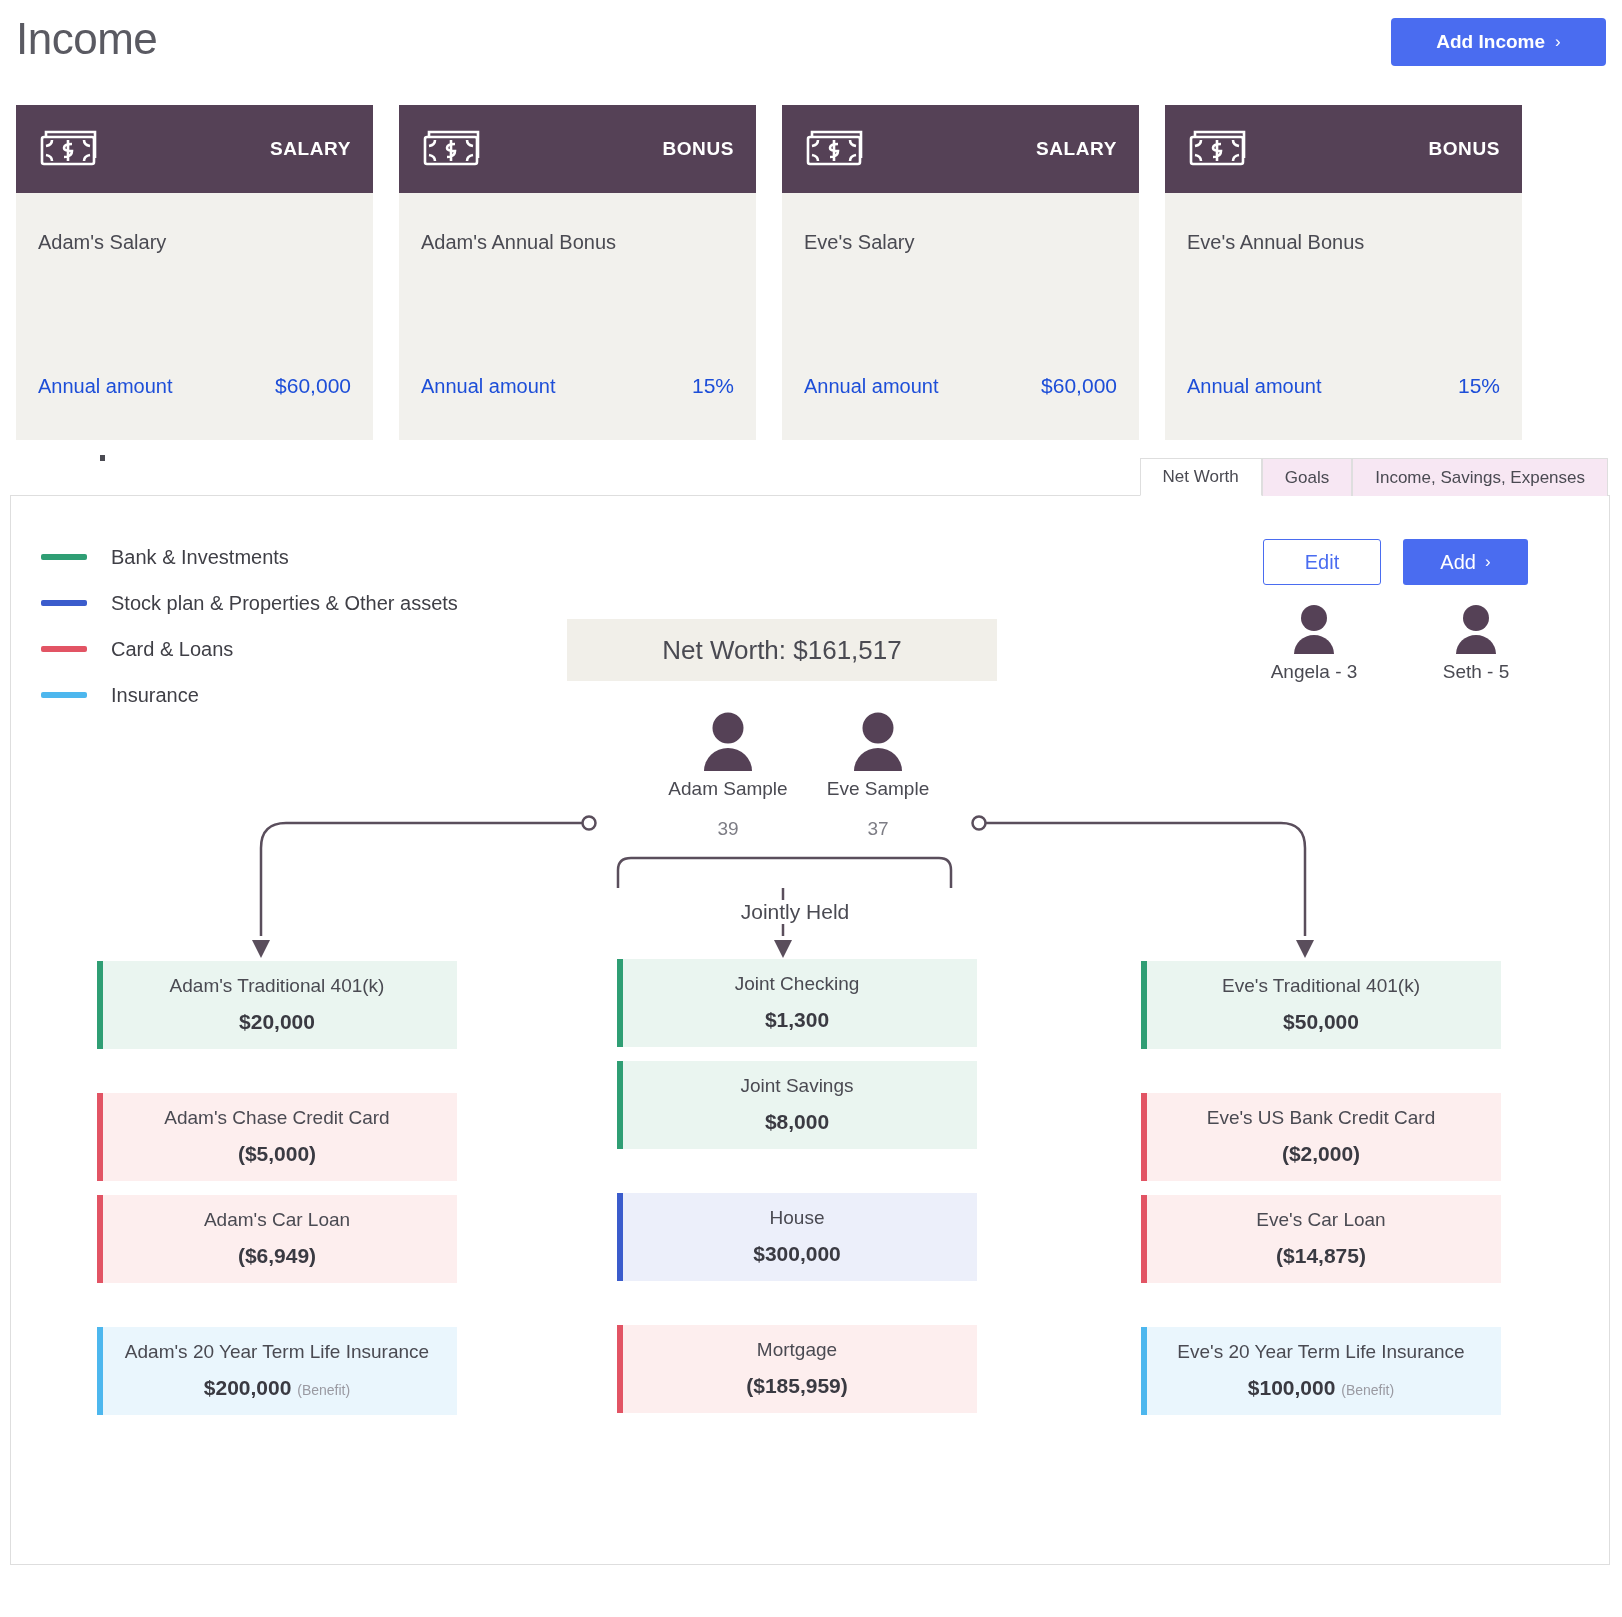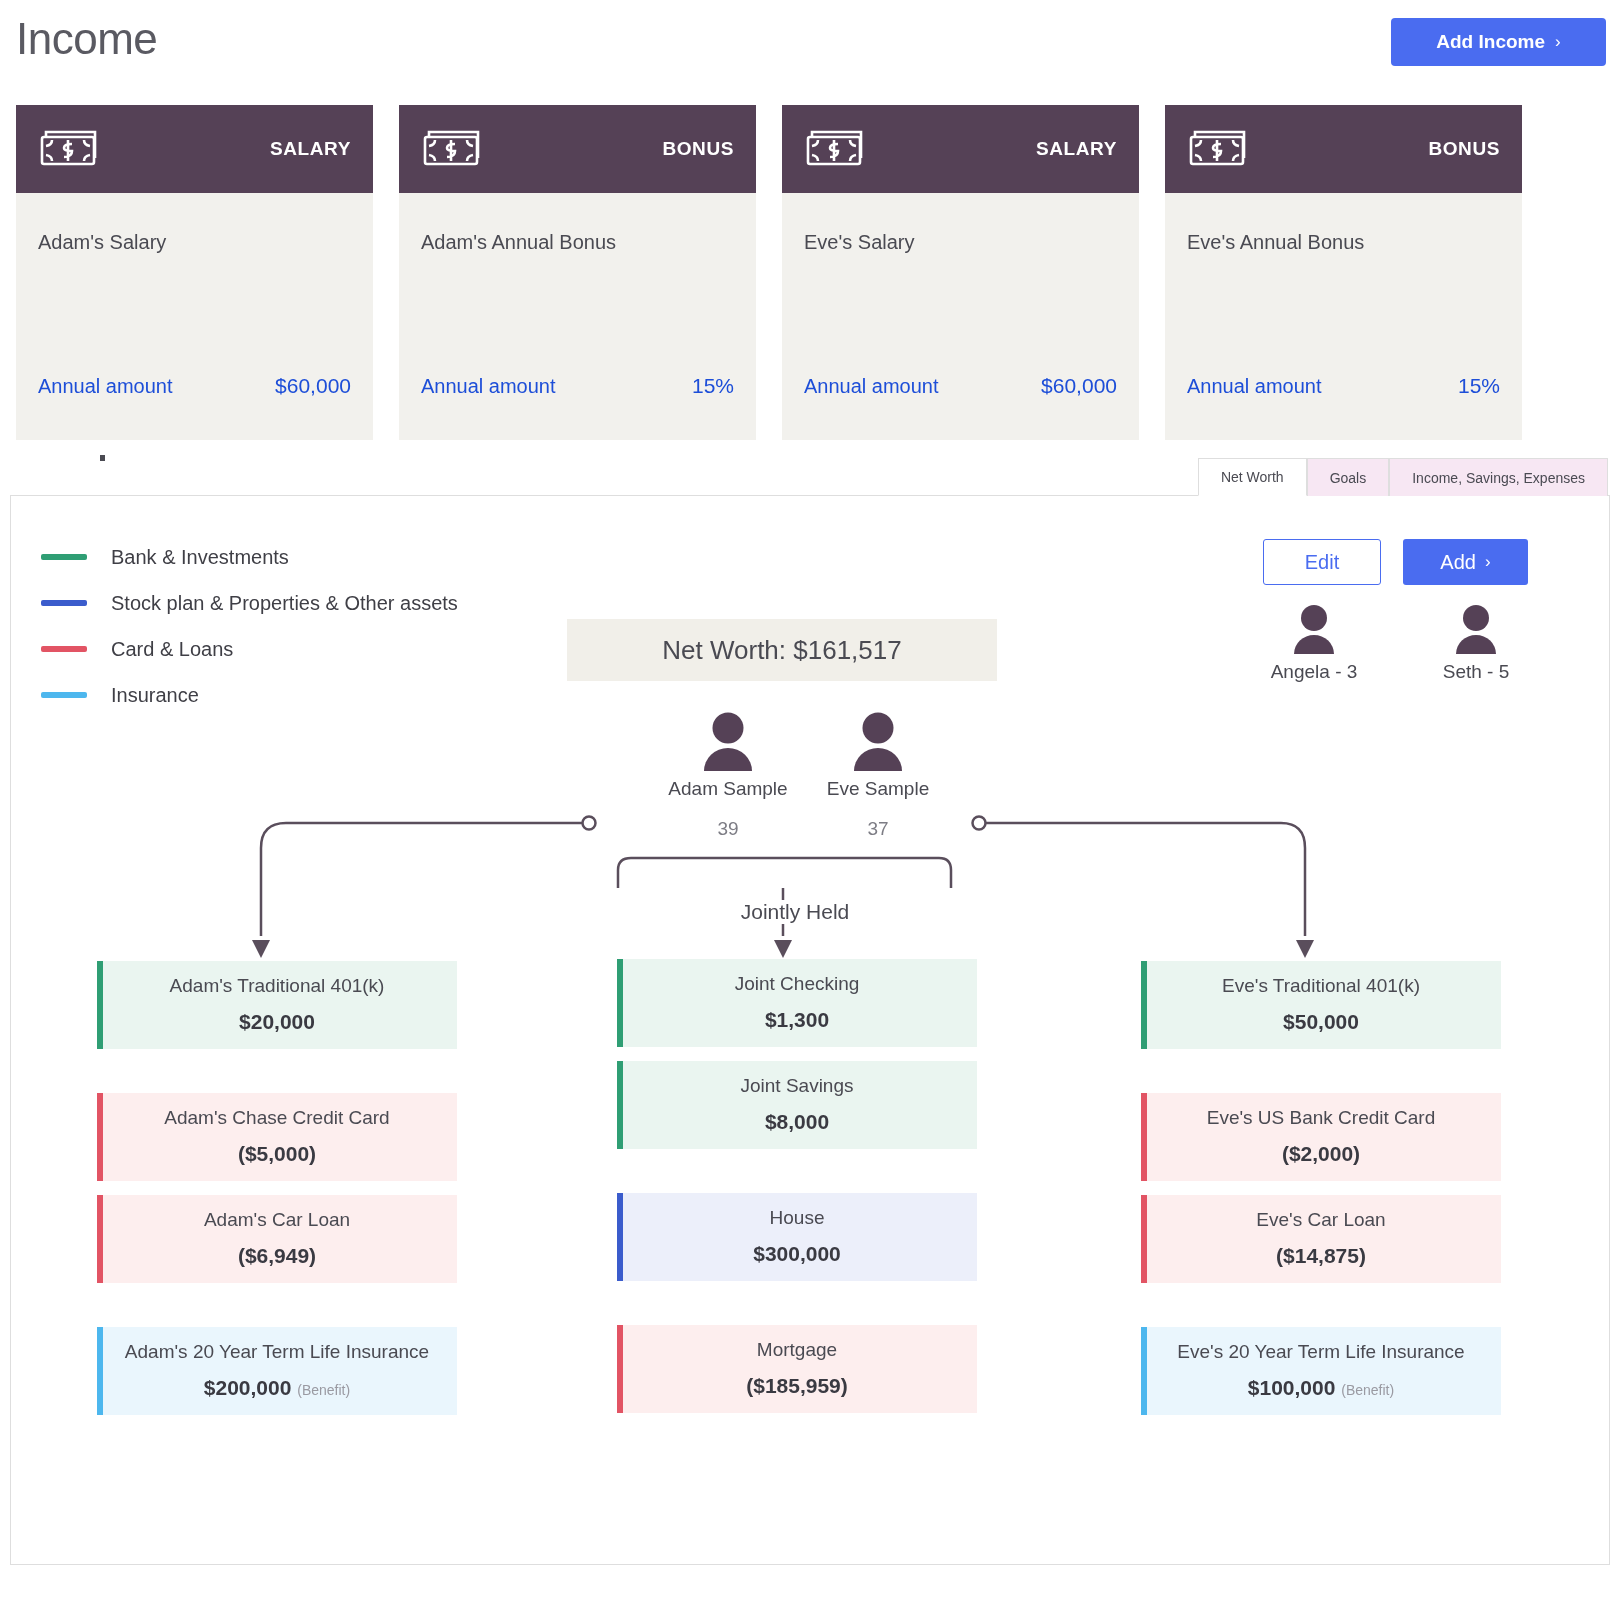--- a/index.html
+++ b/index.html
@@ -61,21 +61,21 @@
   }
 
   
   .tabs {
     position: absolute; right: 14px; top: 458px;
     display: flex; align-items: flex-end; height: 38px;
     z-index: 5;
   }
   .tab {
     height: 38px; display: flex; align-items: center; justify-content: center;
-    font-size: 14px; color: #4a4a52; cursor: pointer;
+    font-size: 17px; color: #4a4a52; cursor: pointer;
     border-left: 1px solid #dedede; border-top: 1px solid #dedede; border-right: 1px solid #dedede;
     padding: 0 22px;
   }
   .tab.active { background: #ffffff; border-bottom: 1px solid #ffffff; }
   .tab.inactive { background: #f7e7f3; }
 
   
   .panel {
     position: absolute; left: 10px; top: 495px;
     width: 1600px; height: 1070px;

